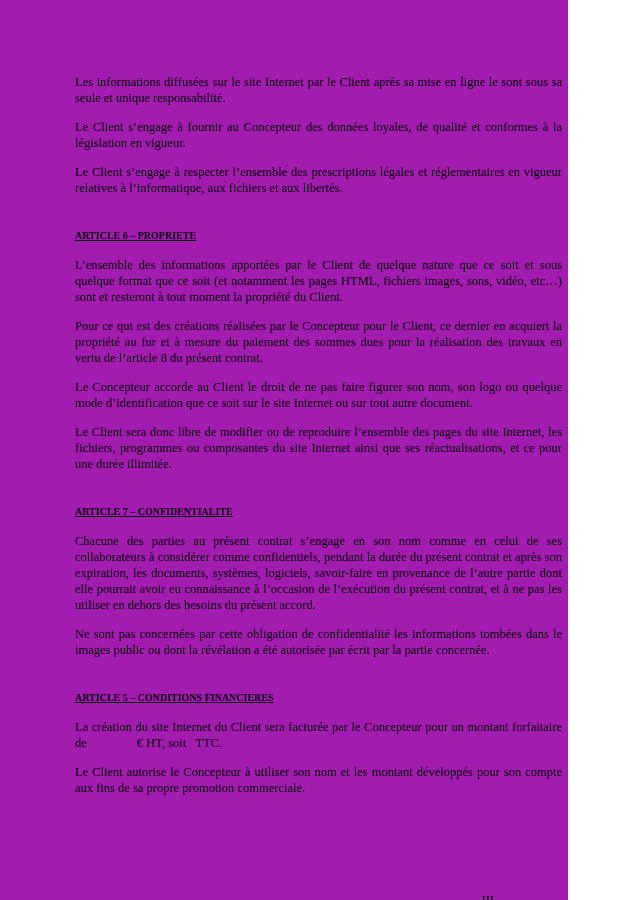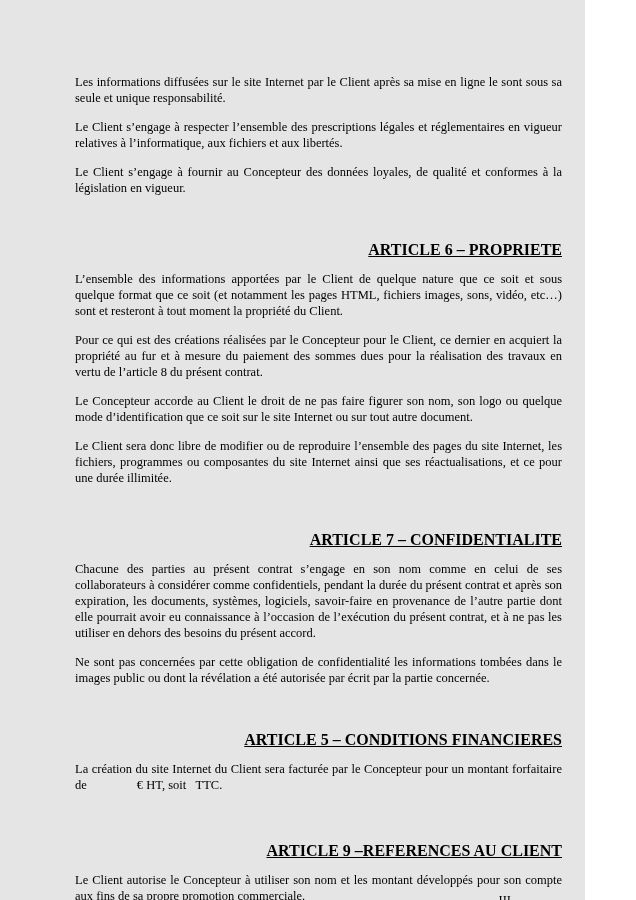--- a/index.html
+++ b/index.html
@@ -2,75 +2,75 @@
 <html><head>
 <meta charset="utf-8">
 <style>
   html, body {
     margin: 0;
     padding: 0;
     background: #ffffff;
   }
   .page {
     position: relative;
-    width: 585px;
+    width: 536px;
     height: 900px;
-    background: #e5e5e5;
+    background: #a21caf;
     overflow: hidden;
+    padding-left: 32px;
   }
   .doc {
     position: absolute;
     left: 75px;
     top: 74px;
     width: 487px;
     color: #000000;
     font-family: "Liberation Serif", "DejaVu Serif", serif;
     font-size: 12.5px;
     line-height: 16px;
     text-align: justify;
   }
   .doc p.paragraph {
     margin: 0 0 13px 0;
   }
   .doc h2.heading {
-    margin: 46px 0 13px 0;
-    font-size: 16px;
+    margin: 32px 0 13px 0;
+    font-size: 10px;
     line-height: 16px;
     font-weight: bold;
     text-decoration: underline;
-    text-align: right;
+    text-align: left;
   }
   .doc h2.heading.extra-space {
     margin-top: 50px;
   }
   .page-number {
     position: absolute;
     top: 892px;
     right: 74px;
     color: #000000;
     font-family: "Liberation Serif", "DejaVu Serif", serif;
     font-size: 12.5px;
     line-height: 16px;
   }
 </style>
 </head>
 <body>
 
 <div class="page">
   <div class="doc">
       <p class="paragraph">Les informations diffusées sur le site Internet par le Client après sa mise en ligne le sont sous sa seule et unique responsabilité.</p>
+      <p class="paragraph">Le Client s’engage à fournir au Concepteur des données loyales, de qualité et conformes à la législation en vigueur.</p>
       <p class="paragraph">Le Client s’engage à respecter l’ensemble des prescriptions légales et réglementaires en vigueur relatives à l’informatique, aux fichiers et aux libertés.</p>
-      <p class="paragraph">Le Client s’engage à fournir au Concepteur des données loyales, de qualité et conformes à la législation en vigueur.</p>
       <h2 class="heading">ARTICLE 6 – PROPRIETE</h2>
       <p class="paragraph">L’ensemble des informations apportées par le Client de quelque nature que ce soit et sous quelque format que ce soit (et notamment les pages HTML, fichiers images, sons, vidéo, etc…) sont et resteront à tout moment la propriété du Client.</p>
       <p class="paragraph">Pour ce qui est des créations réalisées par le Concepteur pour le Client, ce dernier en acquiert la propriété au fur et à mesure du paiement des sommes dues pour la réalisation des travaux en vertu de l’article 8 du présent contrat.</p>
       <p class="paragraph">Le Concepteur accorde au Client le droit de ne pas faire figurer son nom, son logo ou quelque mode d’identification que ce soit sur le site Internet ou sur tout autre document.</p>
       <p class="paragraph">Le Client sera donc libre de modifier ou de reproduire l’ensemble des pages du site Internet, les fichiers, programmes ou composantes du site Internet ainsi que ses réactualisations, et ce pour une durée illimitée.</p>
       <h2 class="heading">ARTICLE 7 – CONFIDENTIALITE</h2>
       <p class="paragraph">Chacune des parties au présent contrat s’engage en son nom comme en celui de ses collaborateurs à considérer comme confidentiels, pendant la durée du présent contrat et après son expiration, les documents, systèmes, logiciels, savoir-faire en provenance de l’autre partie dont elle pourrait avoir eu connaissance à l’occasion de l’exécution du présent contrat, et à ne pas les utiliser en dehors des besoins du présent accord.</p>
       <p class="paragraph">Ne sont pas concernées par cette obligation de confidentialité les informations tombées dans le images public ou dont la révélation a été autorisée par écrit par la partie concernée.</p>
       <h2 class="heading">ARTICLE 5 – CONDITIONS FINANCIERES</h2>
       <p class="paragraph">La création du site Internet du Client sera facturée par le Concepteur pour un montant forfaitaire de&nbsp;&nbsp;&nbsp;&nbsp;&nbsp;&nbsp;&nbsp;&nbsp;&nbsp;&nbsp;&nbsp;&nbsp;&nbsp;&nbsp;&nbsp; € HT, soit &nbsp;&nbsp;TTC.</p>
-      <h2 class="heading extra-space">ARTICLE 9 –REFERENCES AU CLIENT</h2>
       <p class="paragraph">Le Client autorise le Concepteur à utiliser son nom et les montant développés pour son compte aux fins de sa propre promotion commerciale.</p>
     </div>
   <div class="page-number">III</div>
 </div>
 
 </body></html>

